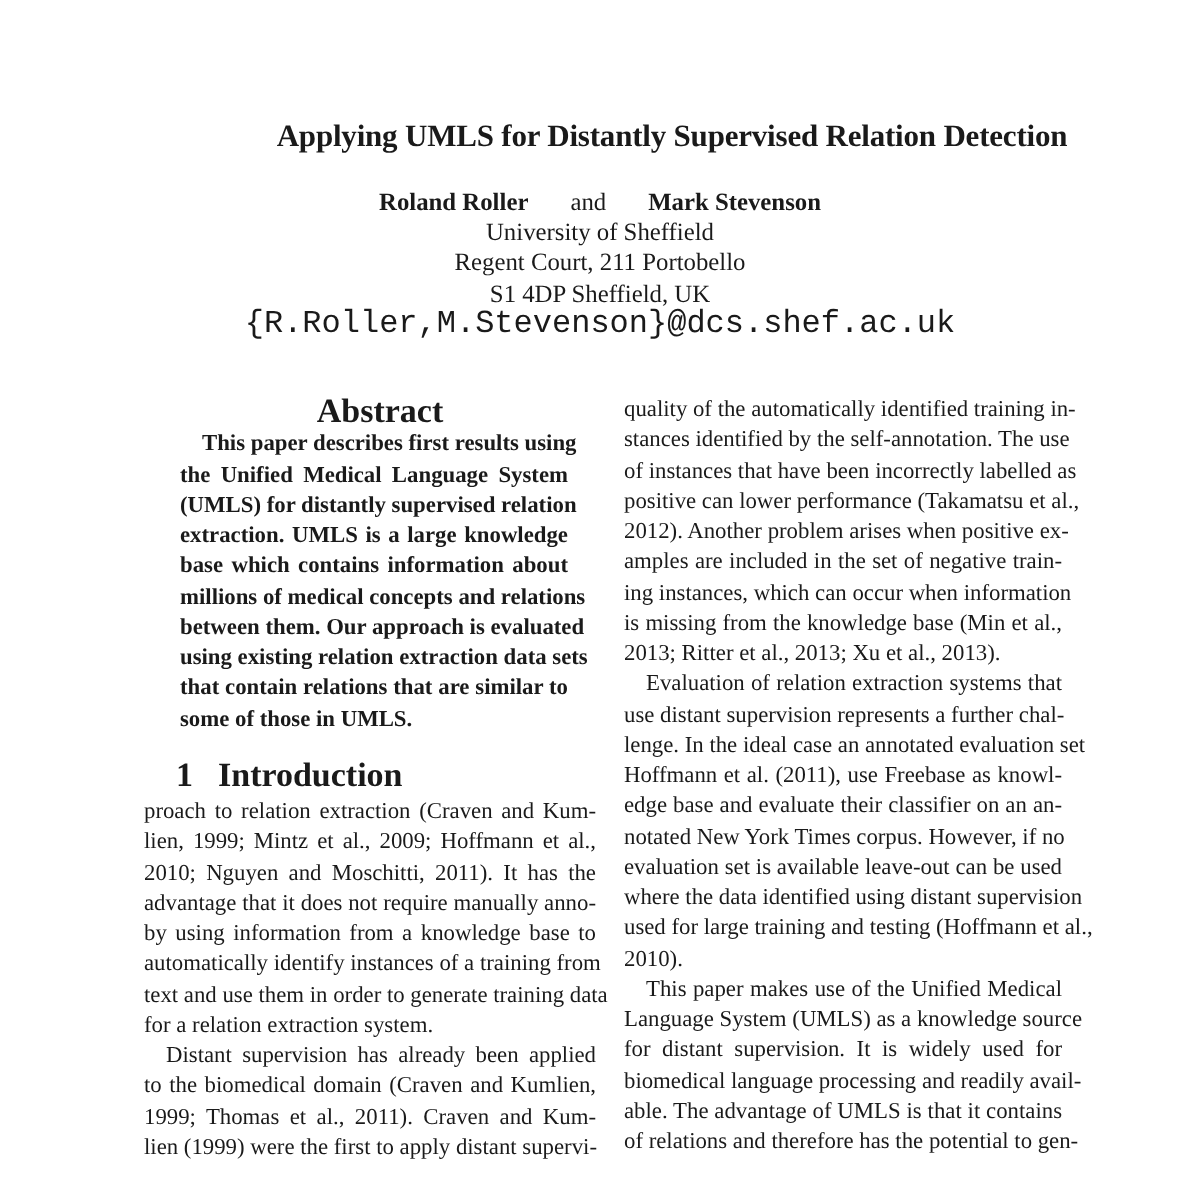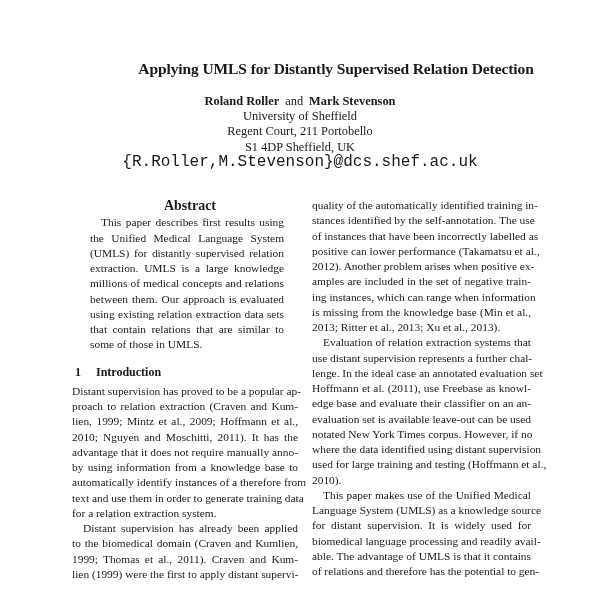--- a/index.html
+++ b/index.html
@@ -3,28 +3,28 @@
 <meta charset="utf-8">
 <style>
   html, body { margin: 0; padding: 0; background: #ffffff; }
   body { width: 600px; height: 600px; overflow: hidden; position: relative;
          font-family: "Liberation Serif", "DejaVu Serif", serif; color: #1a1a1a; }
   .title { position: absolute; top: 60px; left: 0; width: 600px; text-align: center;
            font-size: 15.5px; font-weight: bold; letter-spacing: -0.1px; padding-left: 36px; }
   .authors { position: absolute; top: 94px; left: 0; width: 600px; text-align: center;
              font-size: 12.4px; line-height: 15.2px; }
   .authors .names b { font-weight: bold; }
-  .authors .and { margin: 0 6px; }
+  .authors .and { margin: 0 21px; }
   .authors .email { font-family: "Liberation Mono", "DejaVu Sans Mono", monospace; font-size: 16px; }
   .col { position: absolute; font-size: 11.4px; line-height: 15.25px; text-align: justify; }
   .col-left { left: 72px; width: 226px; top: 198px; }
   .col-right { left: 312px; width: 219px; top: 198px; }
-  .abstract-head { text-align: center; font-weight: bold; font-size: 14px; margin: 0 0 2px 10px; }
-  .abstract-body { margin: 0 14px 12px 18px; }
-  .sec-head { font-weight: bold; font-size: 12px; margin: 4px 0 4px 3px; }
+  .abstract-head { text-align: center; font-weight: bold; font-size: 17px; margin: 0 0 2px 10px; }
+  .abstract-body { margin: 0 14px 12px 18px; font-weight: bold; }
+  .sec-head { font-weight: bold; font-size: 17px; margin: 4px 0 4px 16px; }
   .sec-head .num { display: inline-block; width: 21px; }
   .line { display: block; text-align: justify; text-align-last: justify; white-space: nowrap; height: 15.25px; }
   .line.last { text-align-last: left; }
 </style>
 </head>
 <body>
 
 <div class="title">Applying UMLS for Distantly Supervised Relation Detection</div>
 
 <div class="authors">
@@ -37,68 +37,68 @@
   <div class="email">{R.Roller,M.Stevenson}@dcs.shef.ac.uk</div>
 </div>
 
 <div class="col col-left">
   <div class="abstract-head">Abstract</div>
   <div class="abstract-body">
       <span class="line" style="padding-left: 11px;">This paper describes first results using</span>
       <span class="line">the Unified Medical Language System</span>
       <span class="line">(UMLS) for distantly supervised relation</span>
       <span class="line">extraction. UMLS is a large knowledge</span>
+      <span class="line">base which contains information about</span>
       <span class="line">millions of medical concepts and relations</span>
       <span class="line">between them. Our approach is evaluated</span>
       <span class="line">using existing relation extraction data sets</span>
       <span class="line">that contain relations that are similar to</span>
       <span class="line last">some of those in UMLS.</span>
     </div>
   <div class="sec-head">
     <span class="num">1</span><span>Introduction</span>
   </div>
   <div>
-      <span class="line">Distant supervision has proved to be a popular ap-</span>
       <span class="line">proach to relation extraction (Craven and Kum-</span>
       <span class="line">lien, 1999; Mintz et al., 2009; Hoffmann et al.,</span>
       <span class="line">2010; Nguyen and Moschitti, 2011). It has the</span>
       <span class="line">advantage that it does not require manually anno-</span>
       <span class="line">by using information from a knowledge base to</span>
-      <span class="line">automatically identify instances of a therefore from</span>
+      <span class="line">automatically identify instances of a training from</span>
       <span class="line">text and use them in order to generate training data</span>
       <span class="line last">for a relation extraction system.</span>
     </div>
   <div>
       <span class="line" style="padding-left: 11px;">Distant supervision has already been applied</span>
       <span class="line">to the biomedical domain (Craven and Kumlien,</span>
       <span class="line">1999; Thomas et al., 2011). Craven and Kum-</span>
       <span class="line">lien (1999) were the first to apply distant supervi-</span>
     </div>
 </div>
 
 <div class="col col-right">
   <div>
       <span class="line">quality of the automatically identified training in-</span>
       <span class="line">stances identified by the self-annotation. The use</span>
       <span class="line">of instances that have been incorrectly labelled as</span>
       <span class="line">positive can lower performance (Takamatsu et al.,</span>
       <span class="line">2012). Another problem arises when positive ex-</span>
       <span class="line">amples are included in the set of negative train-</span>
-      <span class="line">ing instances, which can range when information</span>
+      <span class="line">ing instances, which can occur when information</span>
       <span class="line">is missing from the knowledge base (Min et al.,</span>
       <span class="line last">2013; Ritter et al., 2013; Xu et al., 2013).</span>
     </div>
   <div>
       <span class="line" style="padding-left: 11px;">Evaluation of relation extraction systems that</span>
       <span class="line">use distant supervision represents a further chal-</span>
       <span class="line">lenge. In the ideal case an annotated evaluation set</span>
       <span class="line">Hoffmann et al. (2011), use Freebase as knowl-</span>
       <span class="line">edge base and evaluate their classifier on an an-</span>
+      <span class="line">notated New York Times corpus. However, if no</span>
       <span class="line">evaluation set is available leave-out can be used</span>
-      <span class="line">notated New York Times corpus. However, if no</span>
       <span class="line">where the data identified using distant supervision</span>
       <span class="line">used for large training and testing (Hoffmann et al.,</span>
       <span class="line last">2010).</span>
     </div>
   <div>
       <span class="line" style="padding-left: 11px;">This paper makes use of the Unified Medical</span>
       <span class="line">Language System (UMLS) as a knowledge source</span>
       <span class="line">for distant supervision. It is widely used for</span>
       <span class="line">biomedical language processing and readily avail-</span>
       <span class="line">able. The advantage of UMLS is that it contains</span>

